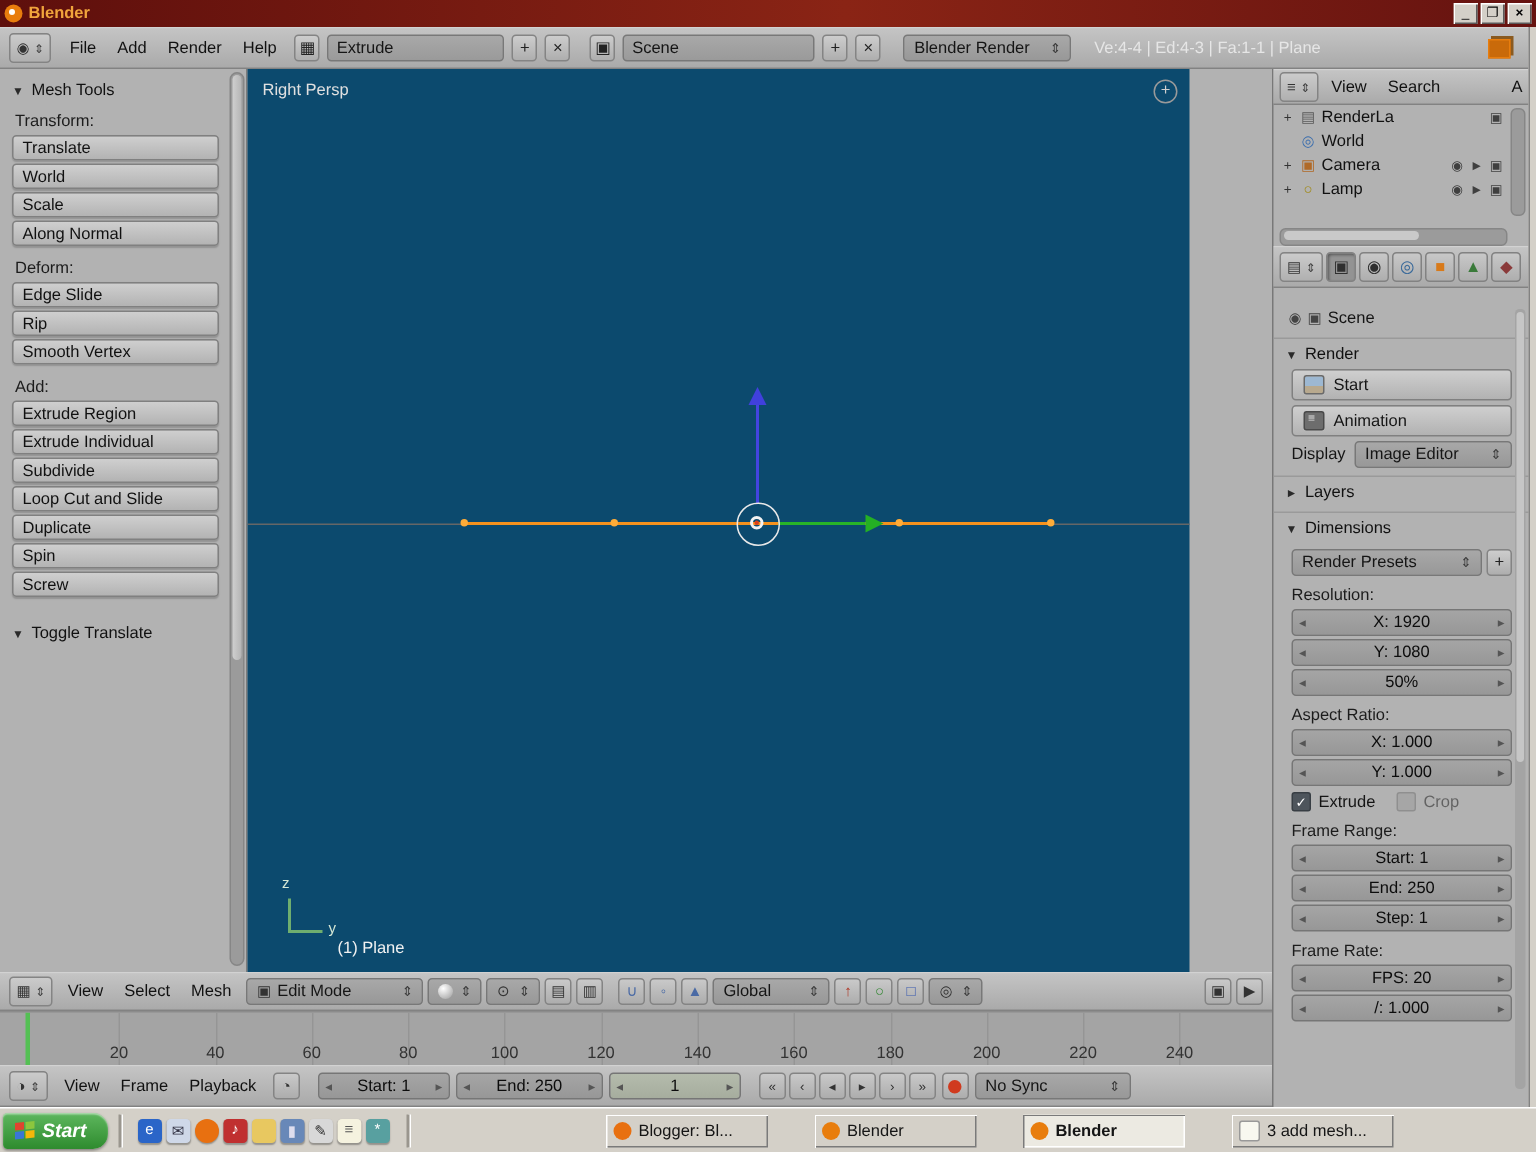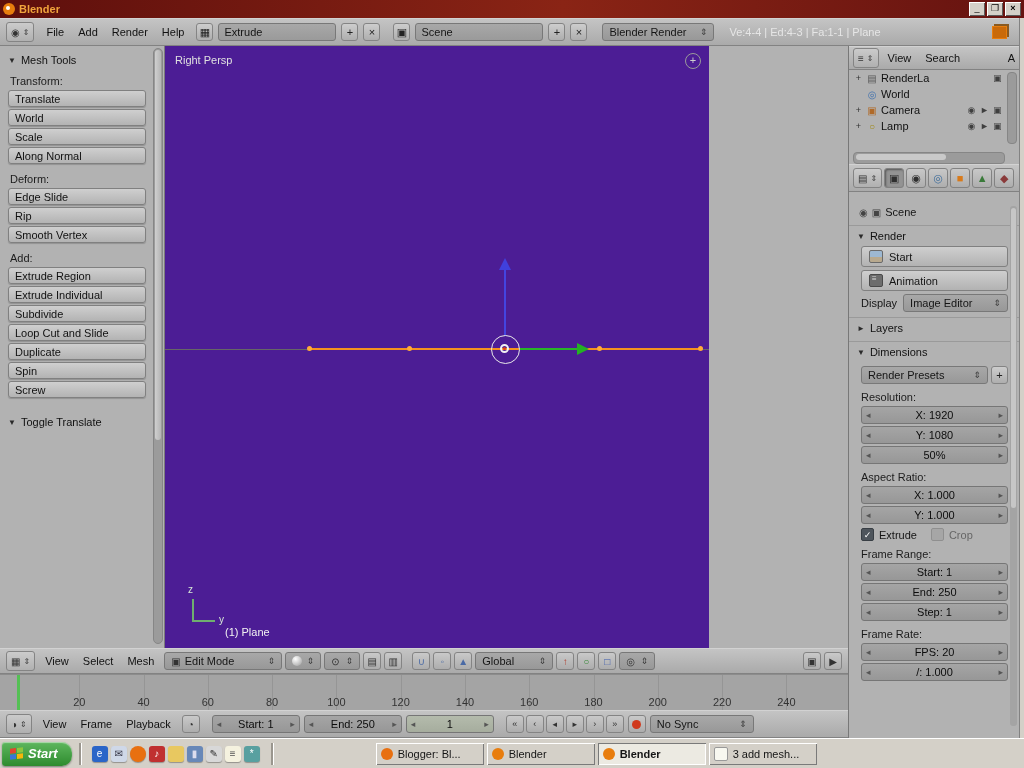--- a/index.html
+++ b/index.html
@@ -46,21 +46,21 @@
   
   #toolshelf{position:absolute;left:0;top:46px;width:165px;height:602px;background:#b2b2b2;border-right:1px solid #7c7c7c;box-sizing:border-box;}
   .ts-inner{position:absolute;left:0;top:0;width:152px;height:602px;padding:6px 6px 0 8px;box-sizing:border-box;overflow:hidden;}
   .panel-header{display:flex;align-items:center;gap:5px;margin:2px 0 6px 0;color:#111;}
   .tri{font-size:8px;color:#2a2a2a;}
   .ts-label{margin:9px 2px 3px 2px;color:#1c1c1c;}
   .ts-btn{width:100%;box-sizing:border-box;}
   .scroll-v{position:absolute;right:1px;top:2px;width:10px;height:596px;background:#9b9b9b;border:1px solid #868686;border-radius:5px;box-sizing:border-box;}
   .scroll-v .thumb{position:absolute;left:1px;top:1px;width:6px;height:390px;background:linear-gradient(90deg,#cfcfcf,#b5b5b5);border-radius:4px;}
   
-  #viewport{position:absolute;left:165px;top:46px;width:544px;height:602px;background:#4c1d95;overflow:hidden;text-decoration:underline;}
+  #viewport{position:absolute;left:165px;top:46px;width:628px;height:602px;background:#0c4a6e;overflow:hidden;text-decoration:underline;}
   .vp-label{position:absolute;left:10px;top:8px;color:#e0e0e0;}
   .vp-plus{position:absolute;right:8px;top:7px;width:14px;height:14px;border:1px solid #9a9a9a;border-radius:50%;
     color:#cfcfcf;font-size:11px;line-height:13px;text-align:center;}
   .grid-line{position:absolute;left:0;top:303px;width:683px;height:1px;background:#666666;}
   .plane-edge{position:absolute;left:145px;top:302px;width:390px;height:2px;background:#f5921e;}
   .vert{position:absolute;width:5px;height:5px;border-radius:50%;background:#ffac38;}
   .widget-circle{position:absolute;left:326px;top:289px;width:27px;height:27px;border:1px solid #e9e9e9;border-radius:50%;}
   .center-ring{position:absolute;left:335px;top:298px;width:9px;height:9px;border:2px solid #f2f2f2;border-radius:50%;box-sizing:border-box;}
   .center-dot{position:absolute;left:338px;top:301px;width:3px;height:3px;border-radius:50%;background:#d8401c;}
   .axis-z-line{position:absolute;left:339px;top:224px;width:2px;height:66px;background:#4444e0;}
@@ -139,21 +139,21 @@
     box-shadow:inset 0 1px 1px rgba(255,255,255,.5),0 1px 2px rgba(0,0,0,.4);}
   .flag{width:13px;height:11px;display:grid;grid-template-columns:1fr 1fr;grid-template-rows:1fr 1fr;gap:1px;transform:skewY(-6deg);}
   .flag i:nth-child(1){background:#e0452f;} .flag i:nth-child(2){background:#8cc63e;}
   .flag i:nth-child(3){background:#3a76d6;} .flag i:nth-child(4){background:#f5b70a;}
   .ql-zone{display:flex;align-items:center;gap:3px;padding:0 4px;}
   .ql-icon{width:16px;height:16px;border-radius:3px;display:inline-flex;align-items:center;justify-content:center;
     font-size:10px;box-shadow:0 1px 1px rgba(0,0,0,.3);}
   .tb-sep{width:2px;height:22px;background:#9a968e;box-shadow:1px 0 #fff;margin:0 3px;}
   .task-zone{display:flex;align-items:center;gap:3px;margin-left:96px;}
   .task-btn{display:flex;align-items:center;gap:5px;width:108px;height:22px;padding:0 5px;box-sizing:border-box;
-    background:#d4d0c8;box-shadow:inset 1px 1px #fff,inset -1px -1px #7a7a7a;}
+    background:#d4d0c8;box-shadow:inset 1px 1px #fff,inset -1px -1px #7a7a7a;margin-left:28px;}
   .task-btn.active{background:#eceae2;box-shadow:inset 1px 1px #7a7a7a,inset -1px -1px #fff;font-weight:bold;}
   .task-icon{width:12px;height:12px;border-radius:50%;flex:none;}
   .task-label{overflow:hidden;white-space:nowrap;}
   .tray{margin-left:auto;display:flex;align-items:center;gap:4px;height:24px;padding:0 8px;
     box-shadow:inset 1px 1px #8a8a8a,inset -1px -1px #fff;}
   .tray-icon{width:13px;height:13px;border-radius:2px;}
   .clock{margin-left:4px;color:#000;}
 </style>
 </head>
 <body>

